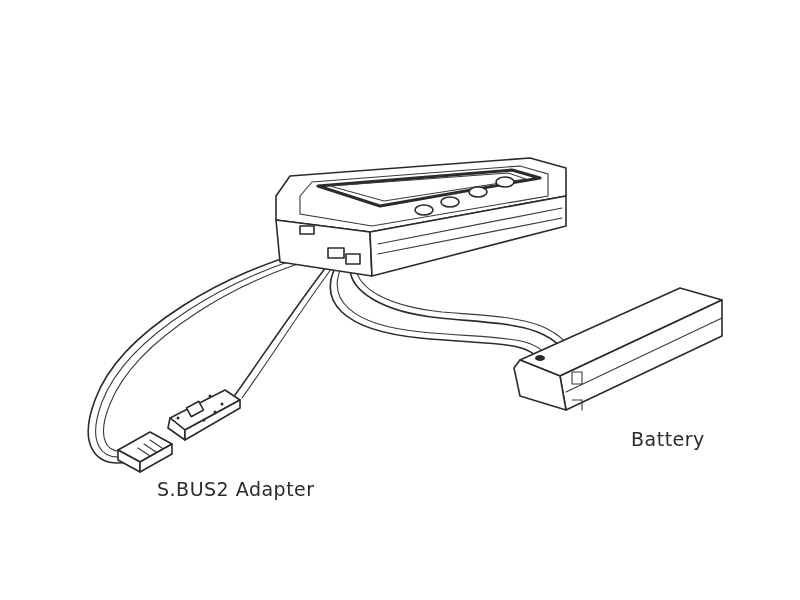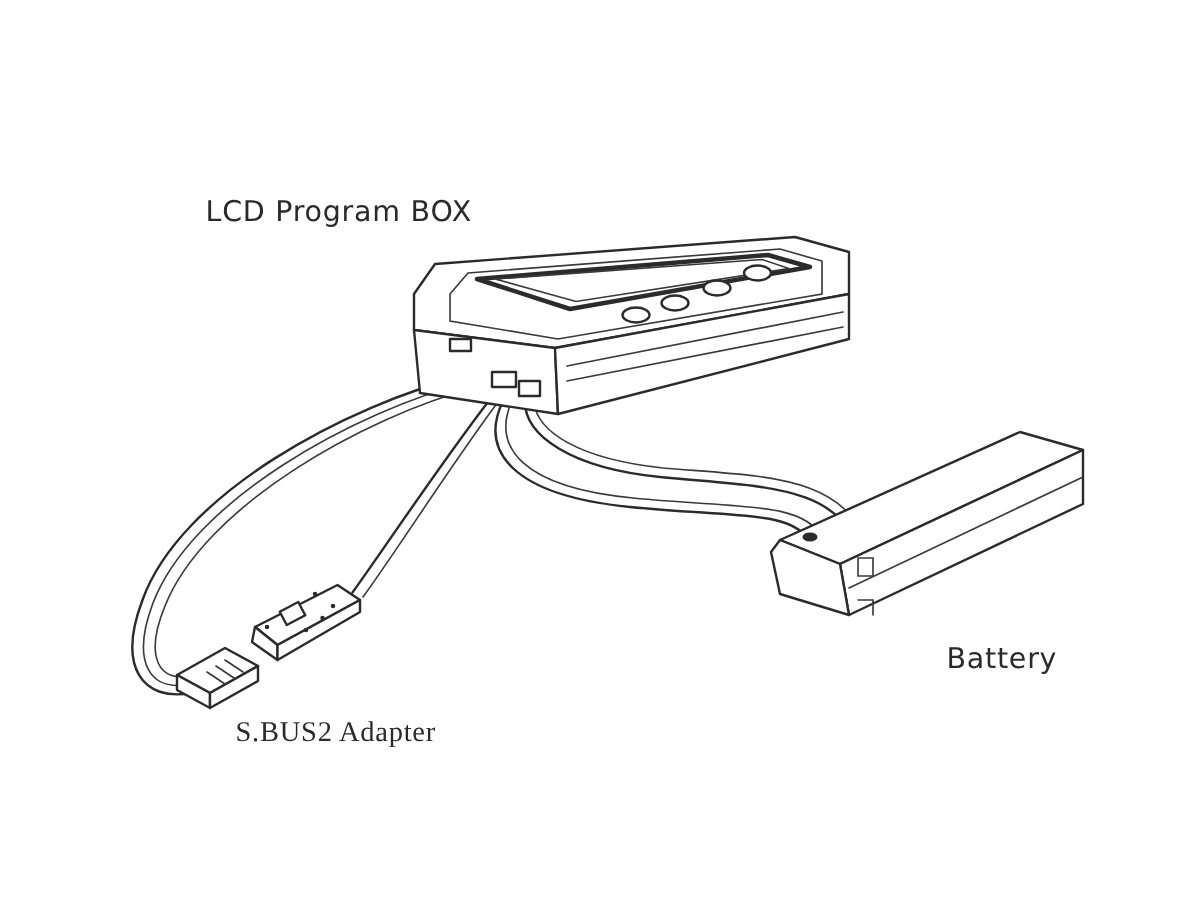--- a/index.html
+++ b/index.html
@@ -90,17 +90,16 @@
 
       <path class="fillw" d="M118,450 L150,432 L172,444 L140,462 Z"></path>
       <path class="fillw" d="M118,450 L140,462 L140,472 L118,460 Z"></path>
       <path class="fillw" d="M140,462 L172,444 L172,454 L140,472 Z"></path>
       <path class="thin" d="M150,440 L162,448"></path>
       <path class="thin" d="M144,444 L156,452"></path>
       <path class="thin" d="M138,448 L150,456"></path>
     </g>
   </svg>
 
-  <div class="label" style="left:137px;top:130px;">LCD Program BOX</div>
   <div class="label" style="left:631px;top:428px;">Battery</div>
-  <div class="label" style="left:157px;top:478px;font-family:Liberation Serif, serif;">S.BUS2 Adapter</div>
+  <div class="label" style="left:157px;top:478px;">S.BUS2 Adapter</div>
 
 </div>
 
 </body></html>

